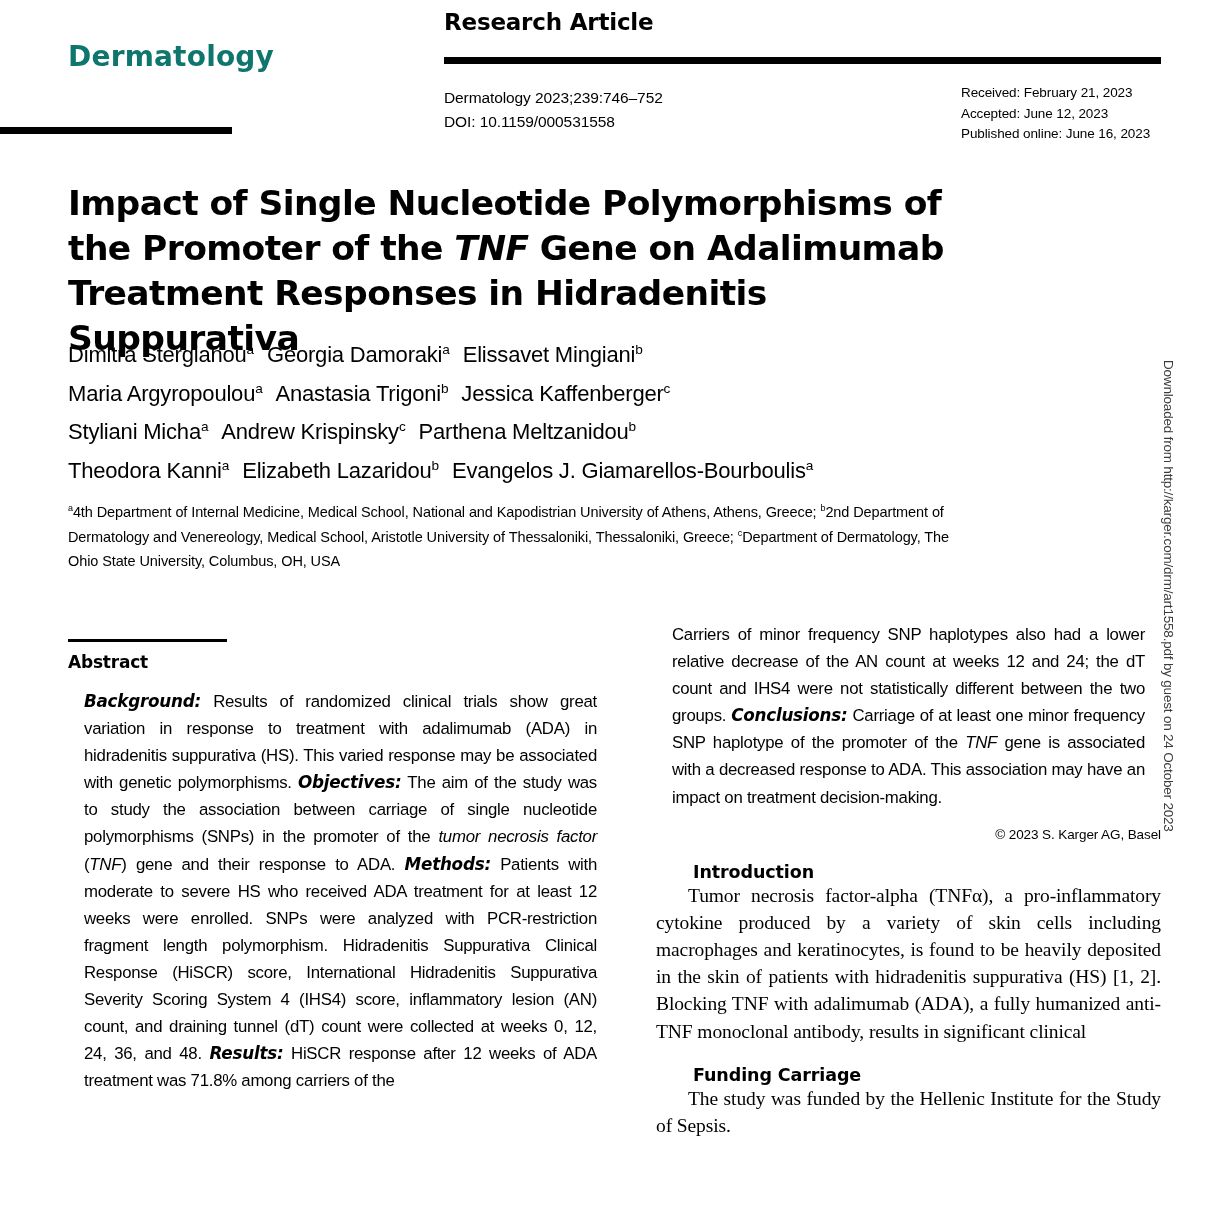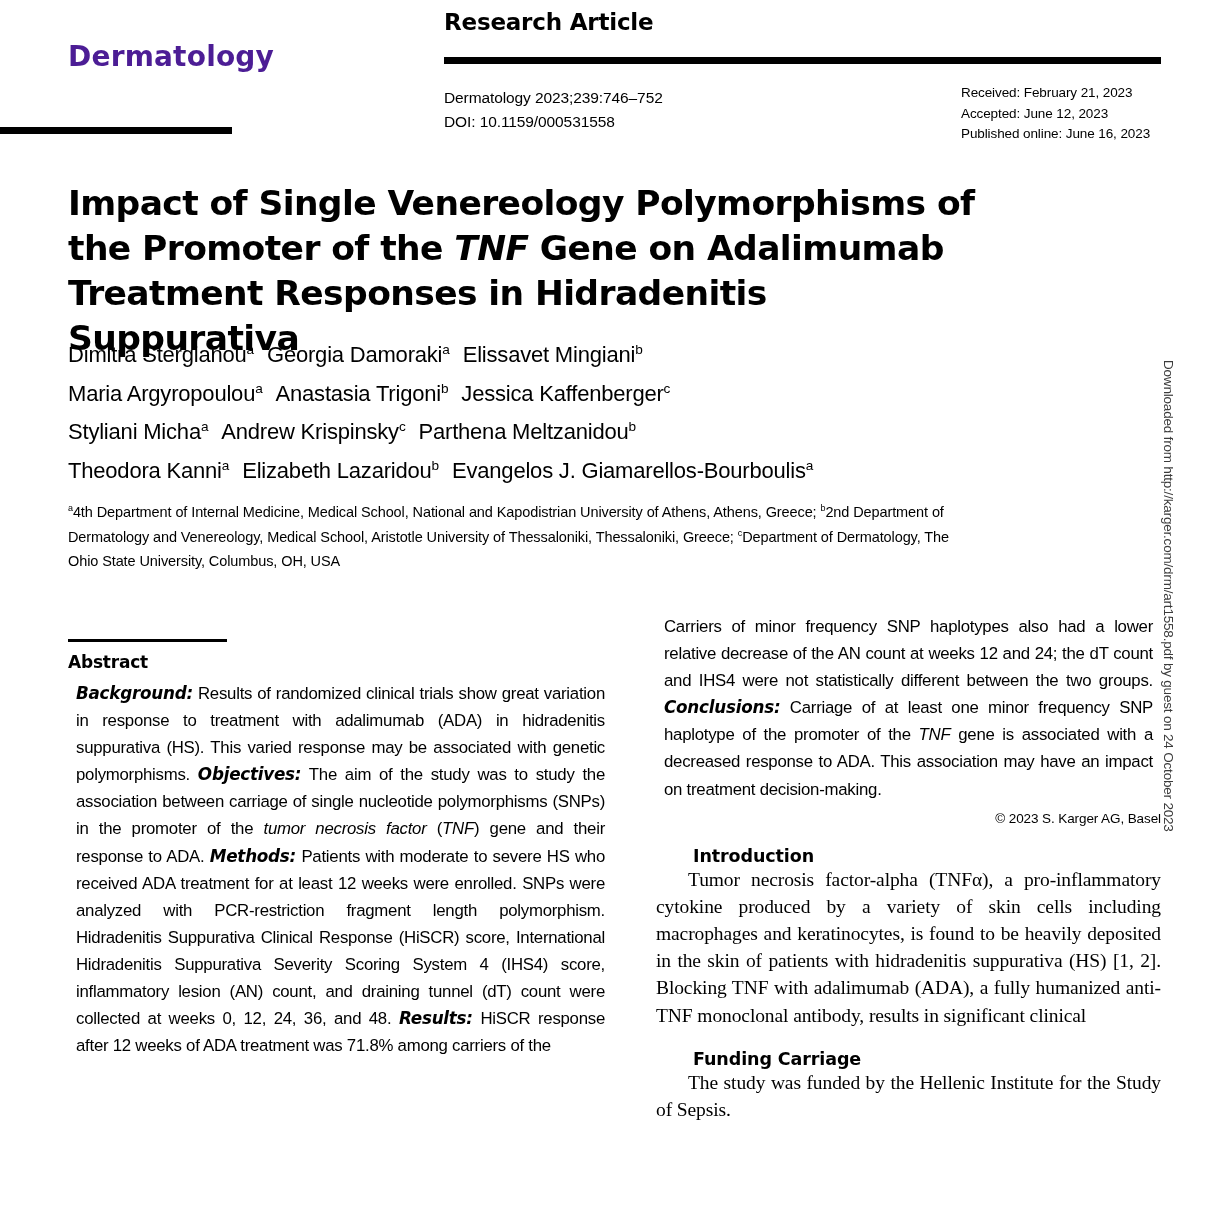--- a/index.html
+++ b/index.html
@@ -19,21 +19,21 @@
 
   
   .masthead {
     position: absolute;
     left: 68px;
     top: 40px;
     font-family: "DejaVu Sans", sans-serif;
     font-size: 28px;
     font-weight: bold;
     letter-spacing: 0.2px;
-    color: #4c1d95;
+    color: #0f766e;
   }
   .rule-masthead {
     position: absolute;
     left: 0;
     top: 127px;
     width: 232px;
     height: 7px;
     background: #000000;
   }
 
@@ -143,21 +143,21 @@
     font-size: 17px;
     font-weight: bold;
     letter-spacing: -0.2px;
     margin: 0 0 2px 0;
   }
   .abstract-body {
     font-size: 16.8px;
     line-height: 27.1px;
     text-align: justify;
     letter-spacing: -0.25px;
-    margin: 8px;
+    margin: 16px;
   }
   .abstract-body b {
     font-family: "DejaVu Sans", sans-serif;
     font-weight: bold;
     font-style: italic;
   }
   .abstract-body i { font-style: italic; }
 
   .copyright {
     font-size: 13.5px;
@@ -212,21 +212,21 @@
     <div>Dermatology 2023;239:746–752</div>
     <div>DOI: 10.1159/000531558</div>
   </div>
 
   <div class="pub-dates">
     <div>Received: February 21, 2023</div>
     <div>Accepted: June 12, 2023</div>
     <div>Published online: June 16, 2023</div>
   </div>
 
-  <h1 class="title"><span>Impact of Single Venereology Polymorphisms of the Promoter of the </span><i>TNF</i><span> Gene on Adalimumab Treatment Responses in Hidradenitis Suppurativa</span></h1>
+  <h1 class="title"><span>Impact of Single Nucleotide Polymorphisms of the Promoter of the </span><i>TNF</i><span> Gene on Adalimumab Treatment Responses in Hidradenitis Suppurativa</span></h1>
 
   <div class="authors" id="author-list">
       <div><span class="auth">Dimitra Stergianou<sup>a</sup></span><span class="sep"></span><span class="auth">Georgia Damoraki<sup>a</sup></span><span class="sep"></span><span class="auth">Elissavet Mingiani<sup>b</sup></span></div>
       <div><span class="auth">Maria Argyropoulou<sup>a</sup></span><span class="sep"></span><span class="auth">Anastasia Trigoni<sup>b</sup></span><span class="sep"></span><span class="auth">Jessica Kaffenberger<sup>c</sup></span></div>
       <div><span class="auth">Styliani Micha<sup>a</sup></span><span class="sep"></span><span class="auth">Andrew Krispinsky<sup>c</sup></span><span class="sep"></span><span class="auth">Parthena Meltzanidou<sup>b</sup></span></div>
       <div><span class="auth">Theodora Kanni<sup>a</sup></span><span class="sep"></span><span class="auth">Elizabeth Lazaridou<sup>b</sup></span><span class="sep"></span><span class="auth">Evangelos J. Giamarellos-Bourboulis<sup>a</sup></span></div>
     </div>
 
   <div class="affiliations"><sup>a</sup><span>4th Department of Internal Medicine, Medical School, National and Kapodistrian University of Athens, Athens, Greece; </span><sup>b</sup><span>2nd Department of Dermatology and Venereology, Medical School, Aristotle University of Thessaloniki, Thessaloniki, Greece; </span><sup>c</sup><span>Department of Dermatology, The Ohio State University, Columbus, OH, USA</span></div>
 

